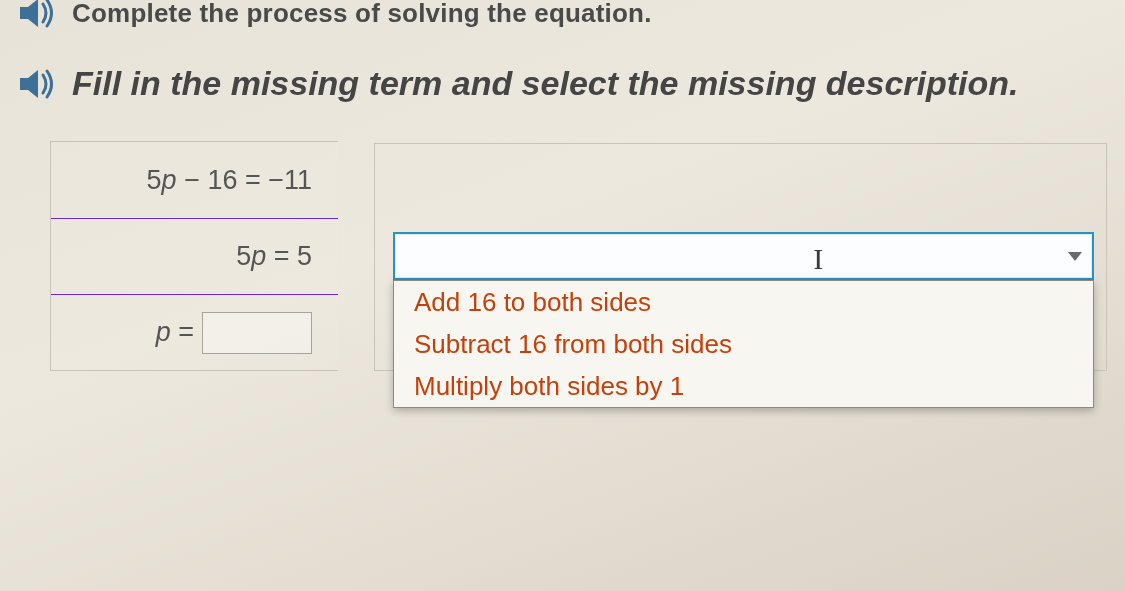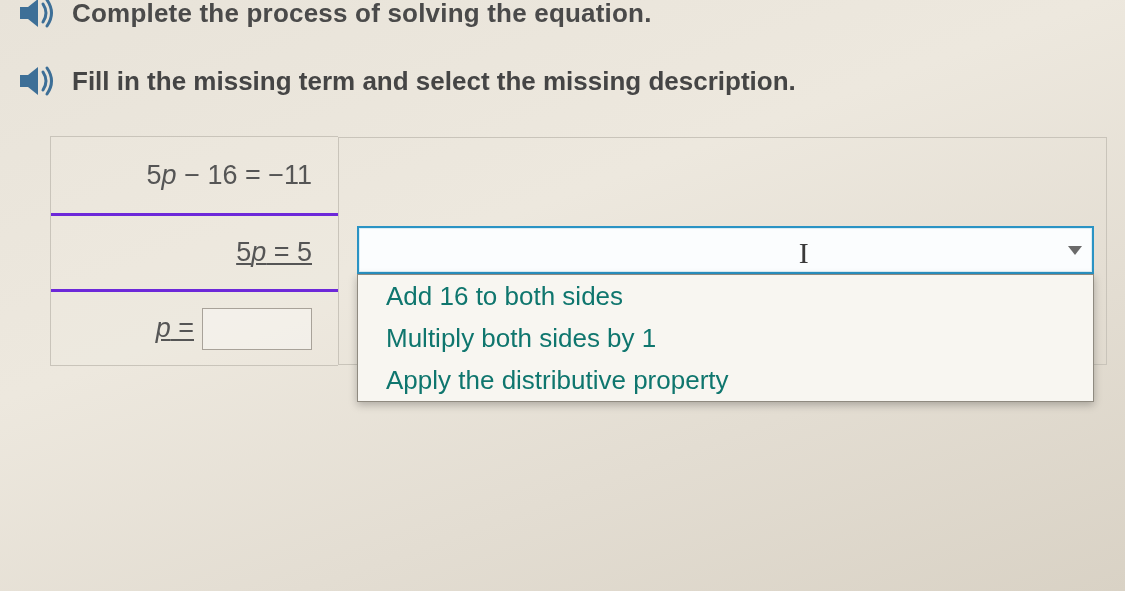--- a/index.html
+++ b/index.html
@@ -16,52 +16,54 @@
   .line { display: flex; align-items: center; gap: 14px; }
   .speaker-icon { flex: 0 0 auto; display: inline-flex; align-items: center; }
   .speaker-icon svg { width: 40px; height: 34px; }
   .instr1 {
     font-size: 26px;
     font-weight: 700;
     color: #4a4a4a;
     letter-spacing: 0.2px;
   }
   .instr2 {
-    font-size: 26px;
+    font-size: 34px;
+    font-style: italic;
     font-weight: 600;
     color: #454545;
     text-align: center;
   }
   .row1 { margin-top: -4px; }
   .row2 { margin-top: 34px; }
 
   .work-area {
     margin-top: 38px;
     margin-left: 32px;
     display: flex;
-    align-items: center;
+    align-items: flex-end;
     position: relative;
+    gap: 36px;
   }
   .eq-col {
     width: 288px;
     border: 1px solid #c9c4ba;
     border-right: none;
     background: rgba(255,255,255,0.05);
   }
   .eq-cell {
     height: 76px;
     display: flex;
     align-items: center;
     justify-content: flex-end;
     padding-right: 26px;
     font-size: 27px;
     color: #555;
     font-family: Verdana, sans-serif;
   }
-  .eq-cell + .eq-cell { border-top: 3px solid #6d28d9; text-decoration: underline; }
+  .eq-cell + .eq-cell { border-top: 1px solid #6d28d9; }
   .eq-cell .var { font-style: italic; }
   .answer-box {
     display: inline-block;
     width: 110px;
     height: 42px;
     border: 1px solid #a8a299;
     background: rgba(255,255,255,0.35);
     margin-left: 8px;
     vertical-align: middle;
   }
@@ -109,23 +111,23 @@
   .dropdown {
     position: absolute;
     top: 136px;
     left: 18px;
     right: 12px;
     border: 1px solid #8f8a80;
     background: #f8f6f1;
     box-shadow: 0 3px 8px rgba(0,0,0,0.25);
   }
   .dropdown .opt {
-    padding: 4px 12px 3px 28px;
+    padding: 4px 12px 3px 20px;
     font-size: 26px;
-    color: #0f766e;
+    color: #c2410c;
     cursor: pointer;
     line-height: 1.35;
   }
 </style>
 </head>
 <body>
 
 <div class="line row1">
   <span class="speaker-icon">
     <svg viewBox="0 0 40 34">
@@ -171,19 +173,19 @@
 
   <div class="right-col">
 
     <div class="select-box">
       <span class="ibeam">I</span>
       <span class="caret"></span>
     </div>
 
     <div class="dropdown">
       <div class="opt">Add 16 to both sides</div>
+      <div class="opt">Subtract 16 from both sides</div>
       <div class="opt">Multiply both sides by 1</div>
-      <div class="opt">Apply the distributive property</div>
     </div>
 
   </div>
 
 </div>
 
 </body></html>

